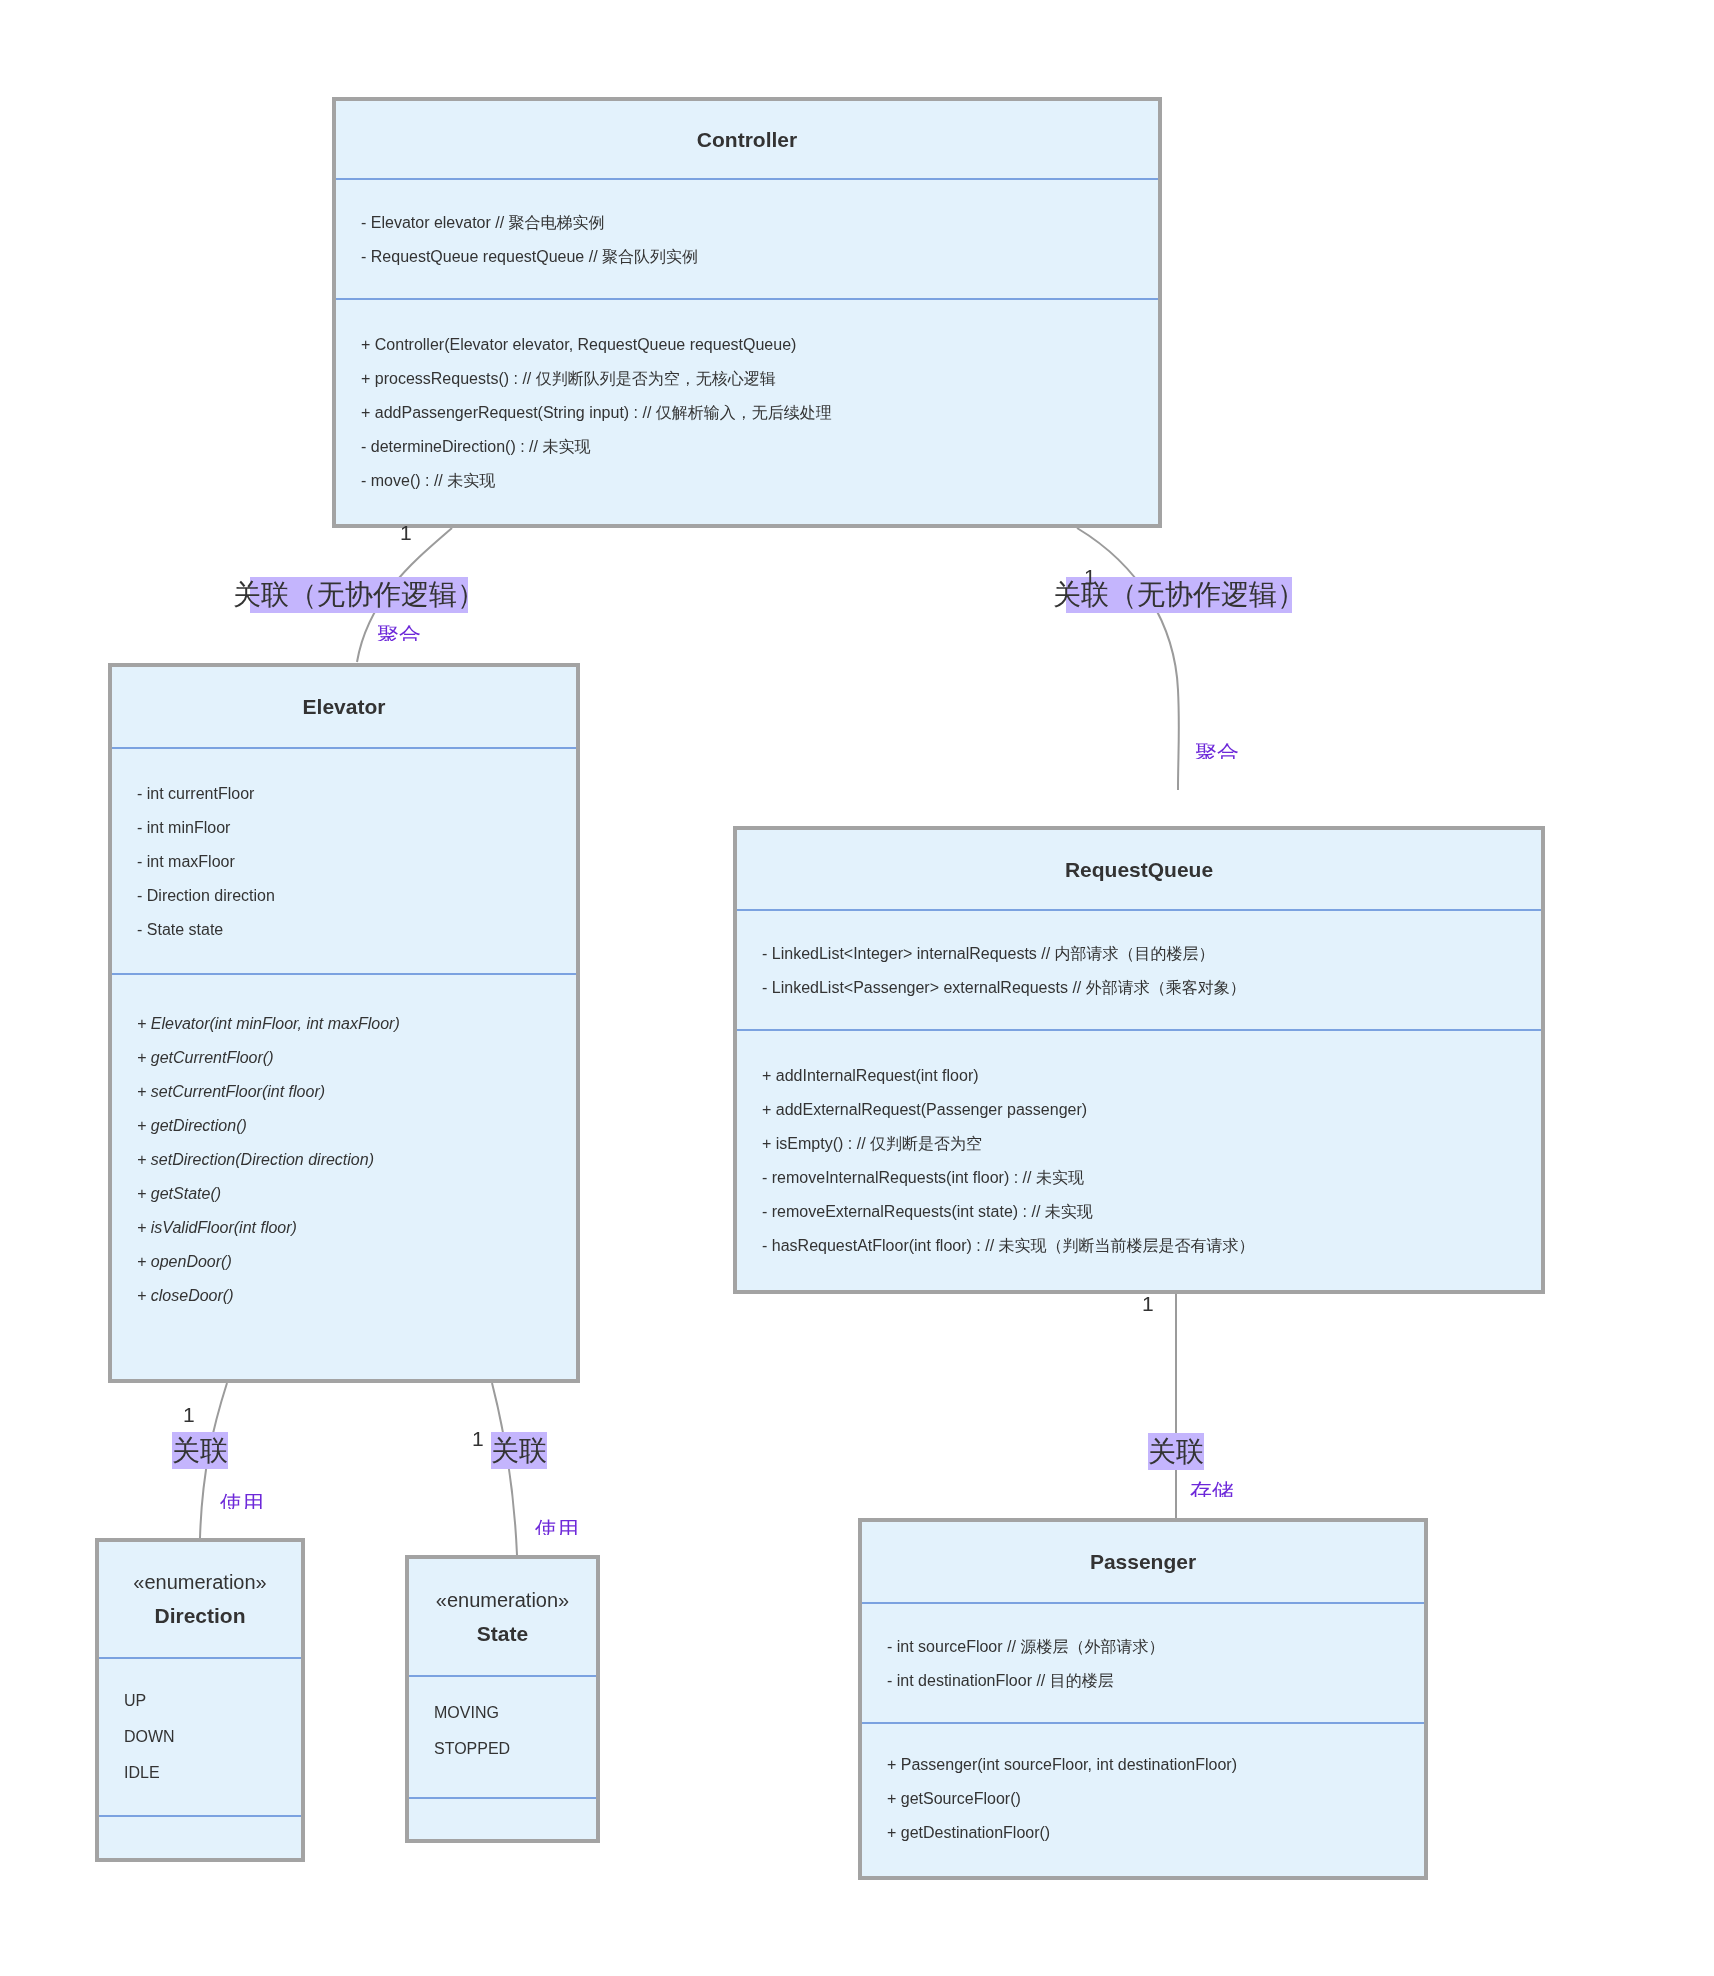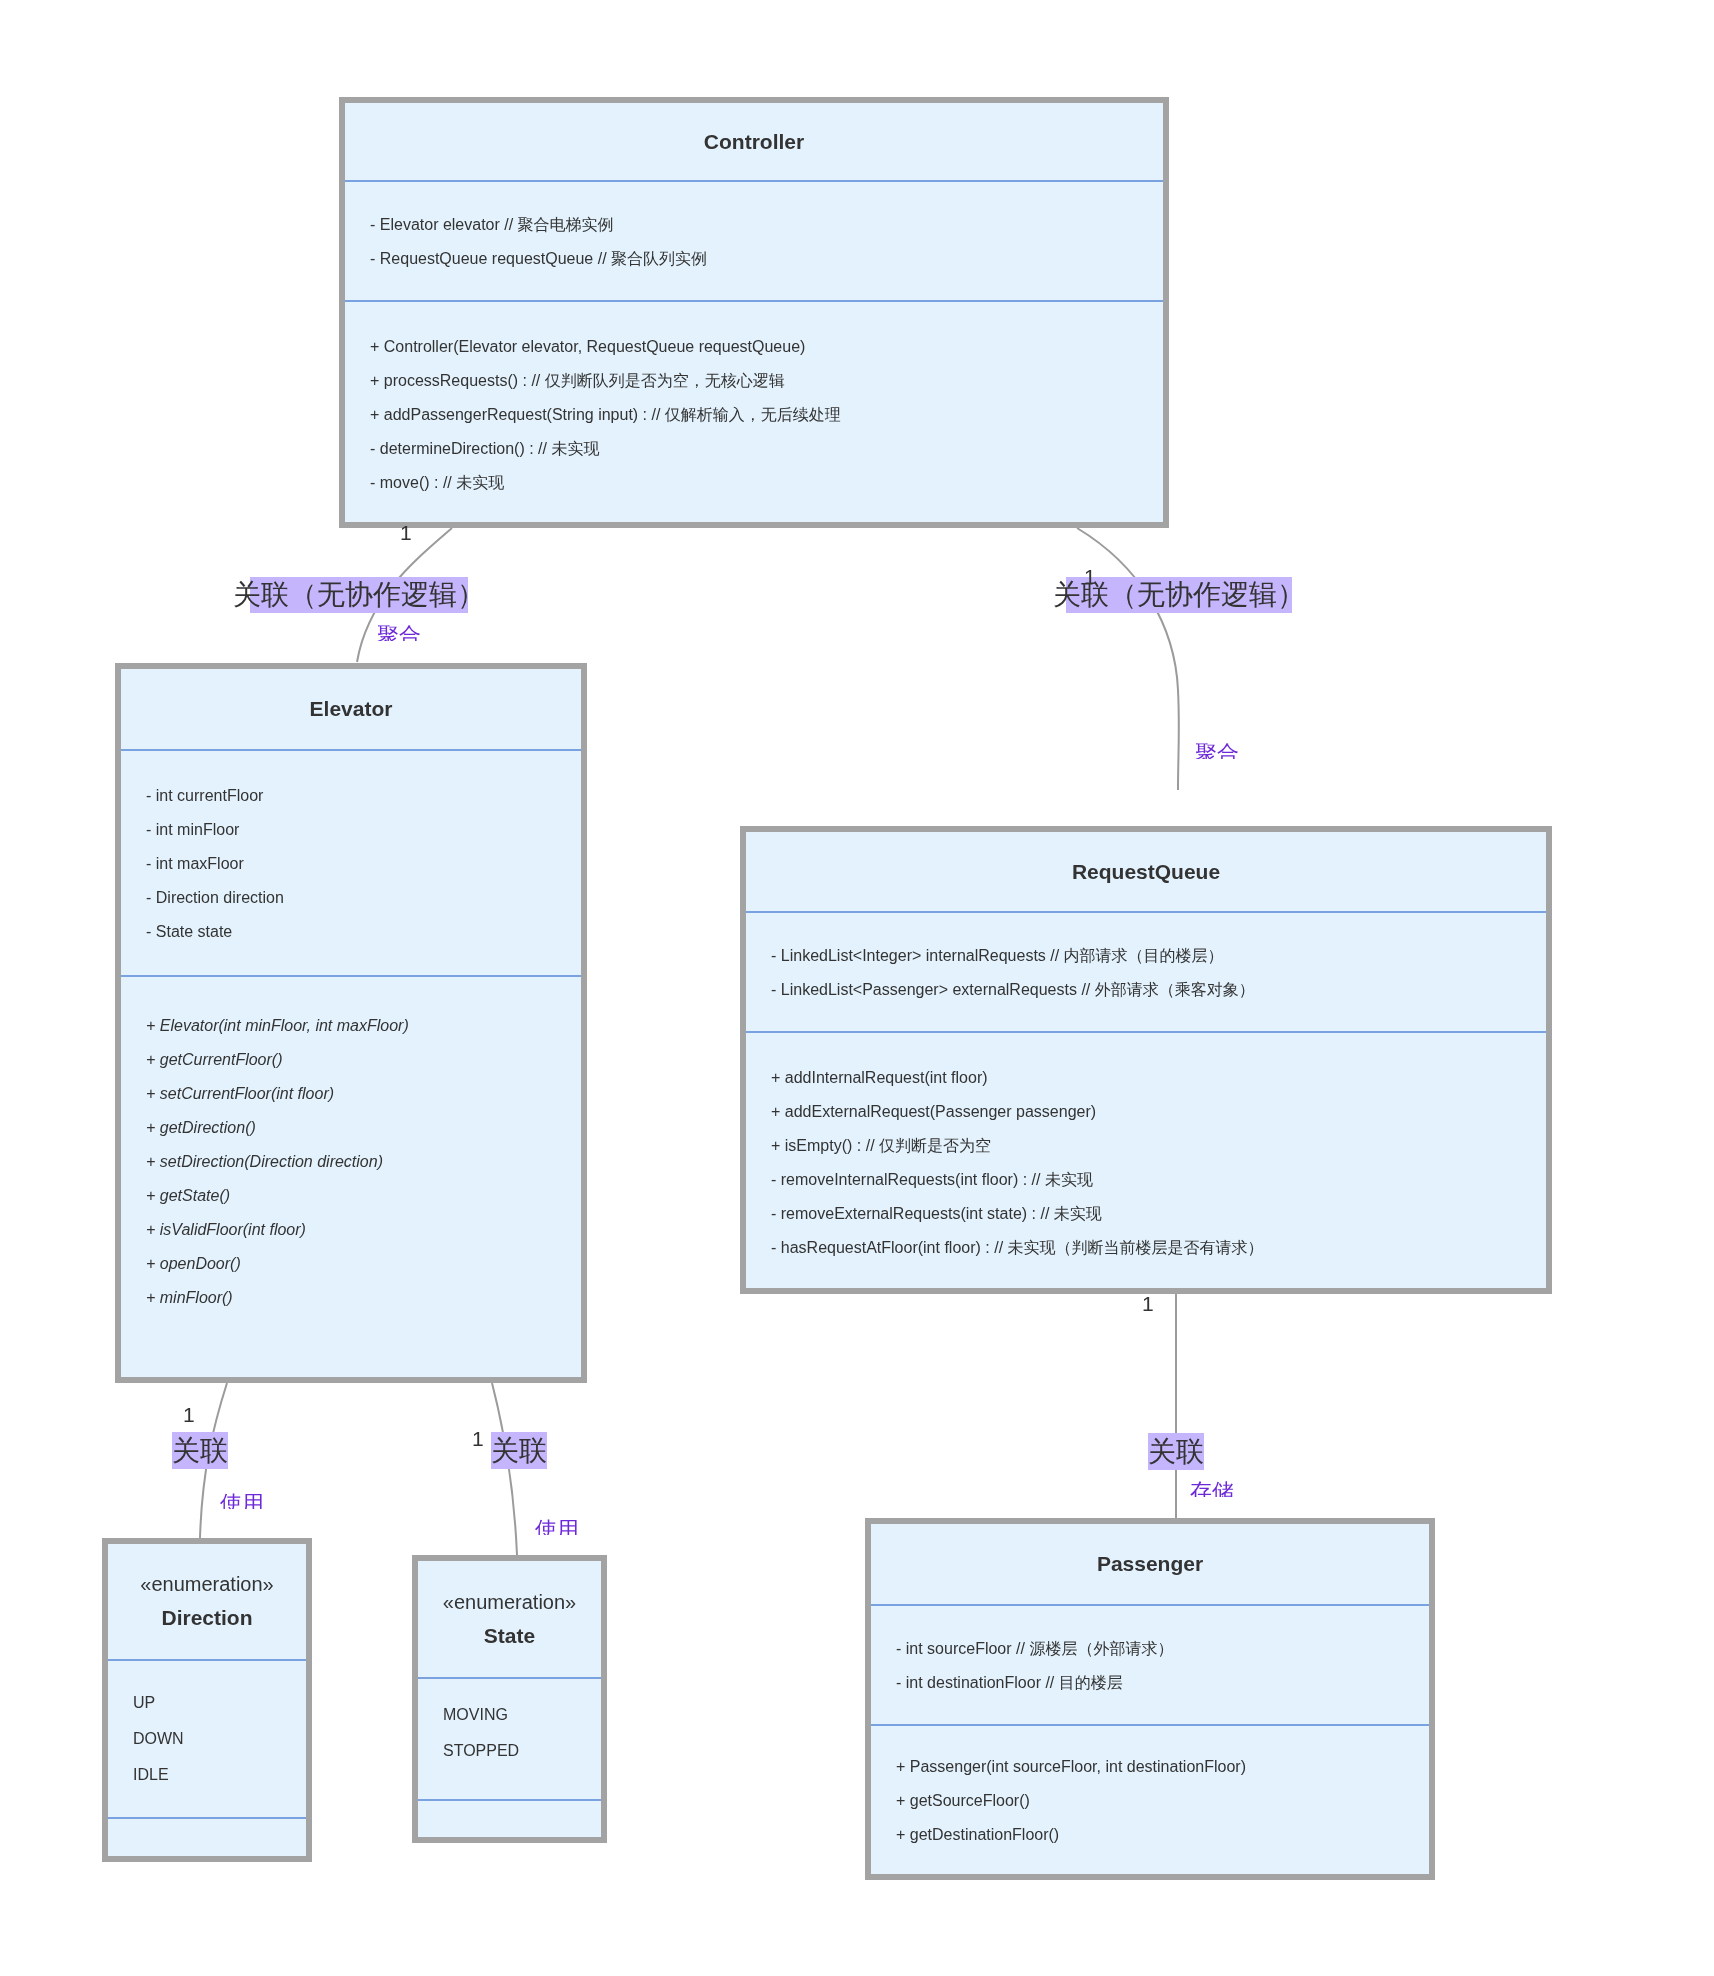--- a/index.html
+++ b/index.html
@@ -10,23 +10,22 @@
     font-family:"Liberation Sans", sans-serif;
     color:#333333;
     overflow:hidden;
   }
   #edge-layer{position:absolute;left:0;top:0;width:1714px;height:1976px;}
   #edge-layer path{fill:none;stroke:#9b9b9b;stroke-width:2px;}
 
   .uml-class{
     position:absolute;
     background:#e3f2fc;
-    border:6px solid #a3a3a3;
+    border:4px solid #a3a3a3;
     box-sizing:border-box;
-    margin-left:7px;
   }
   .compartment{box-sizing:border-box;}
   .compartment:not(:last-child){border-bottom:2px solid #7ba2e0;}
   .title-compartment{
     display:flex;align-items:center;justify-content:center;
     font-weight:bold;font-size:21px;white-space:nowrap;
   }
   .enum-header{
     display:flex;flex-direction:column;align-items:center;justify-content:center;
     white-space:nowrap;
@@ -143,21 +142,21 @@
     </div>
     <div class="compartment methods">
       <div class="member-line">+ Elevator(int minFloor, int maxFloor)</div>
       <div class="member-line">+ getCurrentFloor()</div>
       <div class="member-line">+ setCurrentFloor(int floor)</div>
       <div class="member-line">+ getDirection()</div>
       <div class="member-line">+ setDirection(Direction direction)</div>
       <div class="member-line">+ getState()</div>
       <div class="member-line">+ isValidFloor(int floor)</div>
       <div class="member-line">+ openDoor()</div>
-      <div class="member-line">+ minFloor()</div>
+      <div class="member-line">+ closeDoor()</div>
     </div>
   </div>
 
   <div class="uml-class" id="box-requestqueue">
     <div class="compartment title-compartment">RequestQueue</div>
     <div class="compartment attrs">
       <div class="member-line">- LinkedList&lt;Integer&gt; internalRequests // 内部请求（目的楼层）</div>
       <div class="member-line">- LinkedList&lt;Passenger&gt; externalRequests // 外部请求（乘客对象）</div>
     </div>
     <div class="compartment methods">

